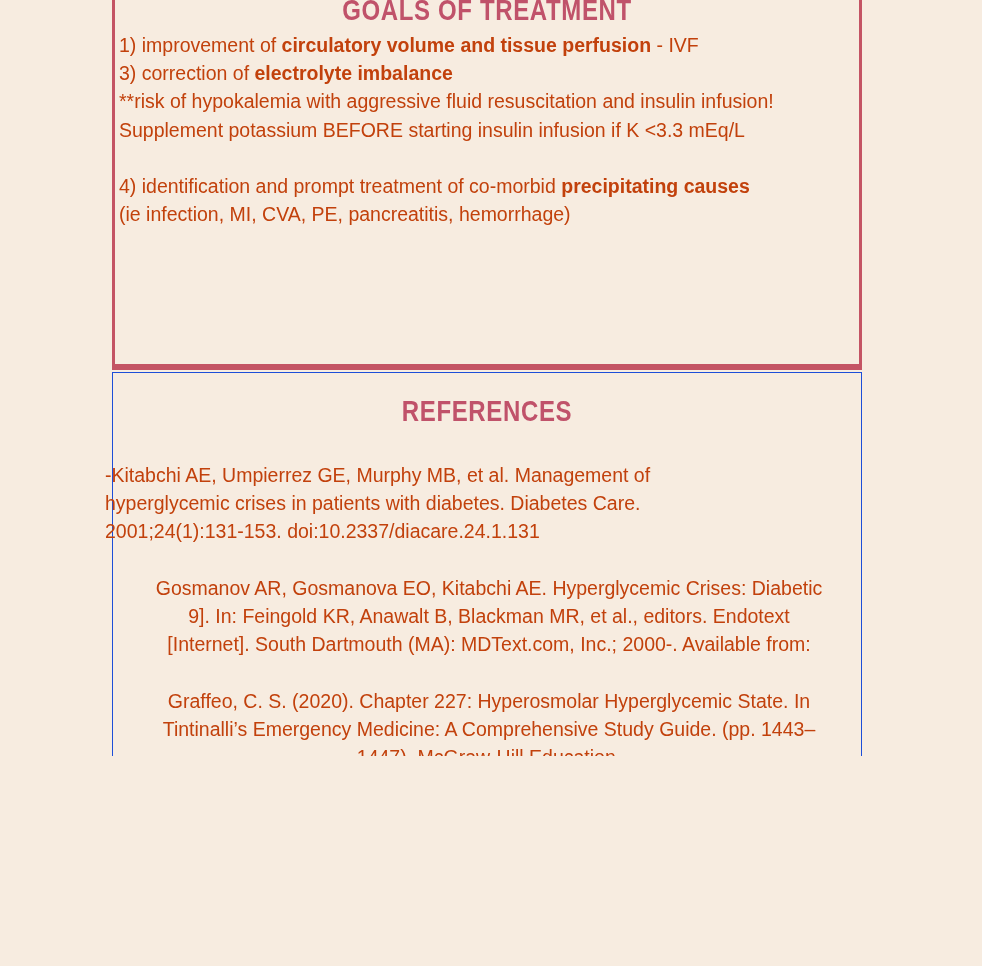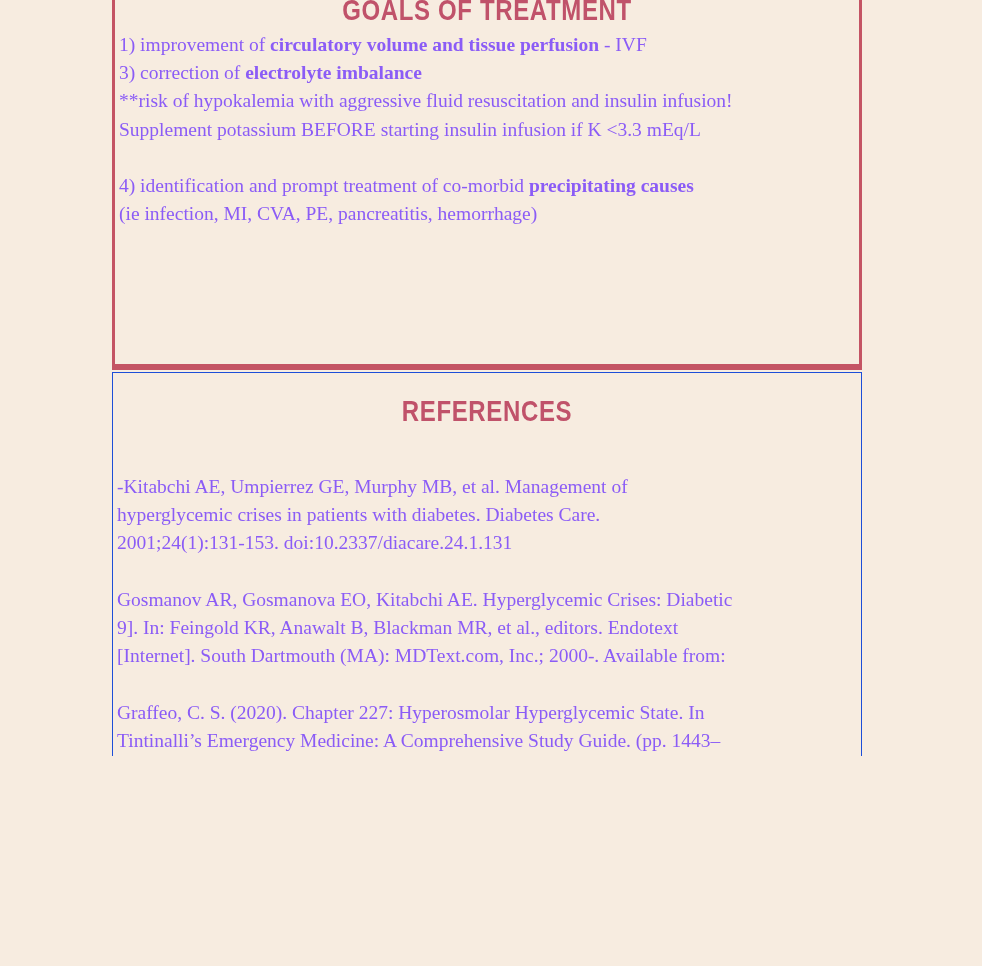--- a/index.html
+++ b/index.html
@@ -74,22 +74,22 @@
   #references-heading {
     position: absolute;
     left: 0;
     right: 0;
     top: 22px;
   }
 
   
   .body-text {
     position: absolute;
-    color: #8b5cf6;
-    font-family: Liberation Serif, serif;
+    color: #c2410c;
+    font-family: Liberation Sans, sans-serif;
     font-size: 19.5px;
     line-height: 28.2px;
     white-space: nowrap;
   }
 
   #goals-body {
     left: 4px;
     top: 37px;
     width: 760px;
   }
@@ -105,26 +105,27 @@
     white-space: nowrap;
     height: 28.2px;
   }
 
   .line.blank {
     height: 28.2px;
   }
 
   .para {
     display: block;
-    margin: 12px;
+    margin: 0;
     padding: 0;
   }
 
   .para + .para {
     margin-top: 28.2px;
+    text-align: center;
   }
 
   b, .bold {
     font-weight: bold;
   }
 </style>
 </head>
 <body>
 
 <div id="page">

